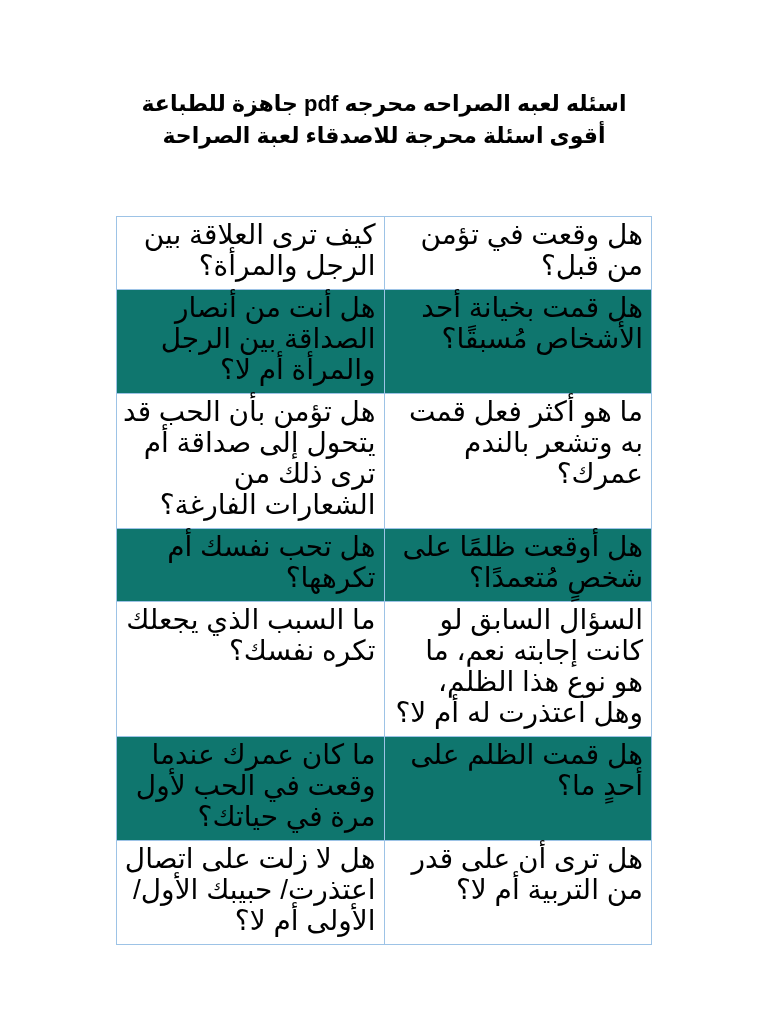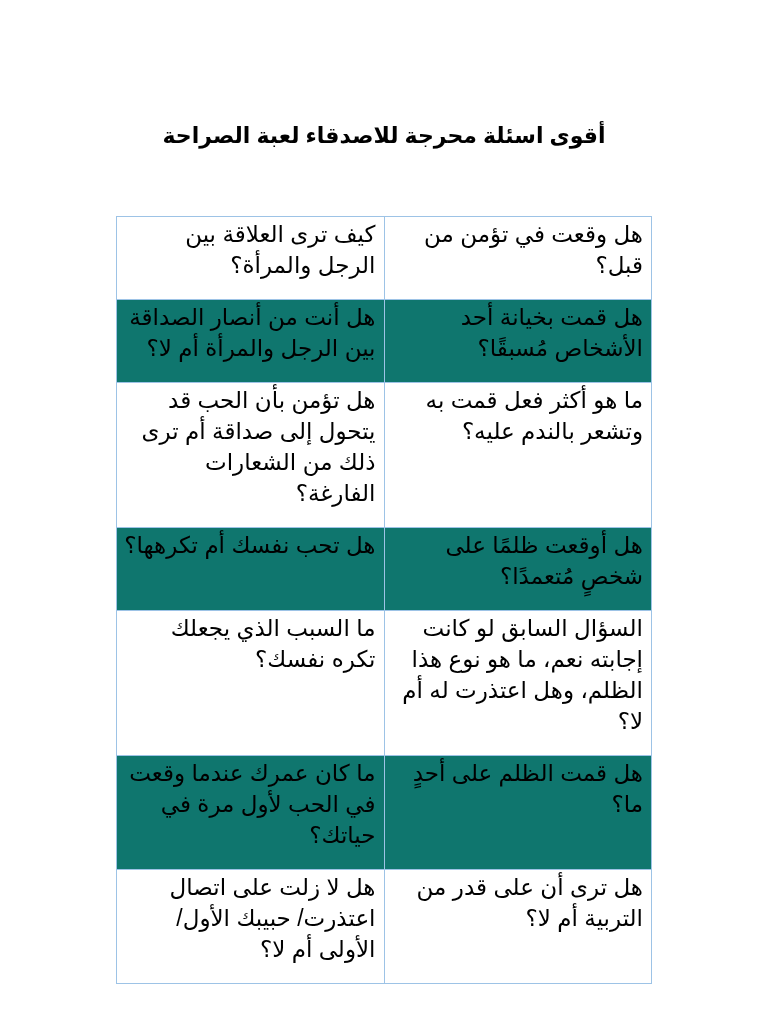--- a/index.html
+++ b/index.html
@@ -26,46 +26,47 @@
     table.qtable {
       position: absolute; left: 116px; top: 216px;
       width: 536px;
       border-collapse: collapse;
       direction: rtl;
       table-layout: fixed;
     }
     table.qtable td {
       border: 1px solid #9dc3e6;
       vertical-align: top;
-      padding: 2px 8px 18px 6px;
-      font-size: 23px;
+      padding: 2px 8px 8px 6px;
+      font-size: 28px;
       line-height: 31px;
       text-align: right;
       width: 50%;
     }
     table.qtable tr.shaded td { background: #0f766e; }
   </style>
 </head>
 <body>
 
 <div class="page">
+  <div class="title t1">اسئله لعبه الصراحه محرجه pdf جاهزة للطباعة</div>
   <div class="title t2">أقوى اسئلة محرجة للاصدقاء لعبة الصراحة</div>
 
   <table class="qtable">
     <tbody>
       <tr>
         <td>هل وقعت في تؤمن من قبل؟</td>
         <td>كيف ترى العلاقة بين الرجل والمرأة؟</td>
       </tr>
       <tr class="shaded">
         <td>هل قمت بخيانة أحد الأشخاص مُسبقًا؟</td>
         <td>هل أنت من أنصار الصداقة بين الرجل والمرأة أم لا؟</td>
       </tr>
       <tr>
-        <td>ما هو أكثر فعل قمت به وتشعر بالندم عليه؟</td>
+        <td>ما هو أكثر فعل قمت به وتشعر بالندم عمرك؟</td>
         <td>هل تؤمن بأن الحب قد يتحول إلى صداقة أم ترى ذلك من الشعارات الفارغة؟</td>
       </tr>
       <tr class="shaded">
         <td>هل أوقعت ظلمًا على شخصٍ مُتعمدًا؟</td>
         <td>هل تحب نفسك أم تكرهها؟</td>
       </tr>
       <tr>
         <td>السؤال السابق لو كانت إجابته نعم، ما هو نوع هذا الظلم، وهل اعتذرت له أم لا؟</td>
         <td>ما السبب الذي يجعلك تكره نفسك؟</td>
       </tr>

